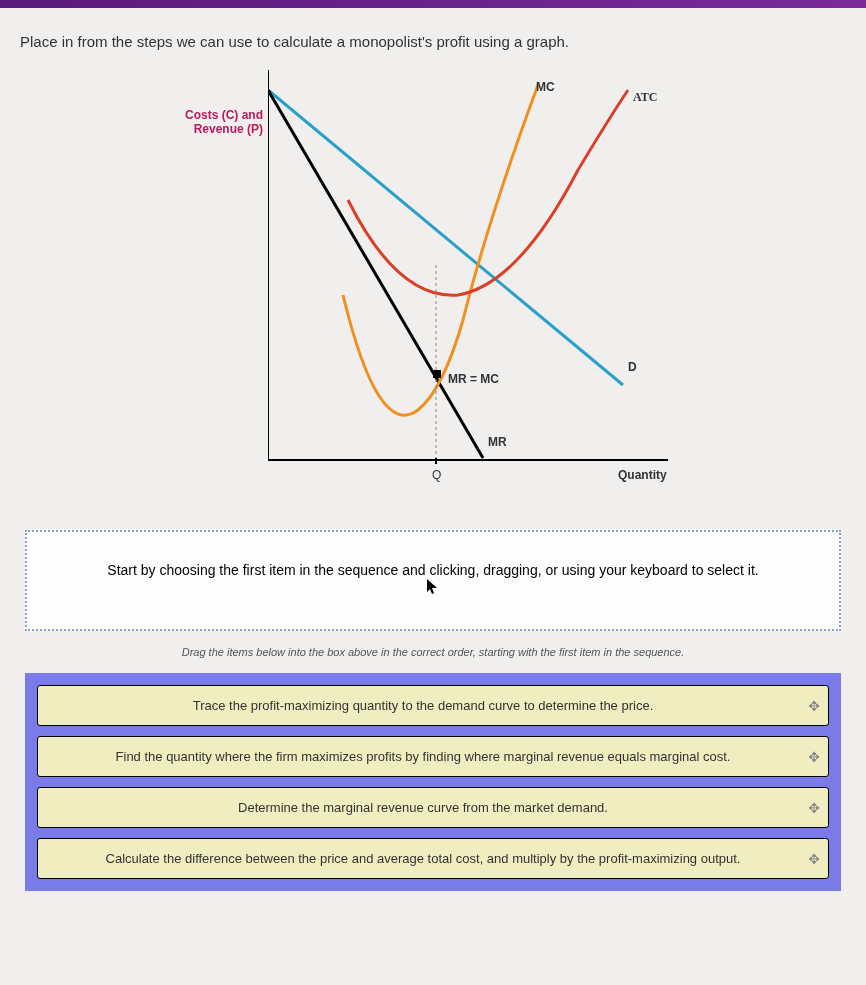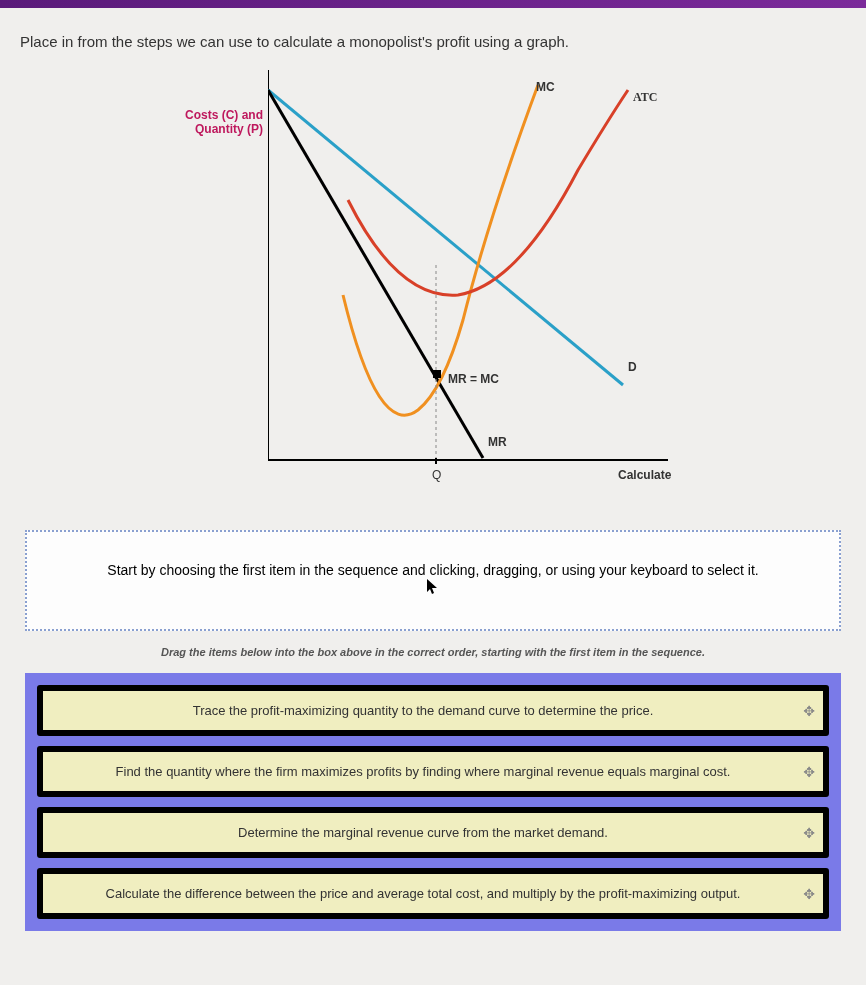--- a/index.html
+++ b/index.html
@@ -69,32 +69,32 @@
     padding: 30px 20px;
     text-align: center;
     margin: 0 5px;
     font-size: 14px;
     color: #000000;
   }
   .drag-hint {
     text-align: center;
     font-size: 11px;
     font-style: italic;
-    font-weight: bold;
+    font-weight: normal;
     color: #555;
     margin: 15px 0;
   }
   .items-panel {
     background: #7a7ae8;
     padding: 12px;
     margin: 0 5px;
   }
   .draggable {
     background: #f0eec0;
-    border: 6px solid #000000;
+    border: 1px solid #000000;
     border-radius: 3px;
     padding: 12px 40px 12px 20px;
     margin-bottom: 10px;
     font-size: 13px;
     text-align: center;
     position: relative;
     color: #333;
     cursor: grab;
   }
   .draggable:last-child { margin-bottom: 0; }
@@ -118,21 +118,21 @@
 <div class="page">
   <div class="topbar"></div>
   <div class="content">
 
     <p class="question">Place in from the steps we can use to calculate a monopolist's profit using a graph.</p>
 
     <div class="graph-wrap">
       <div class="graph">
         <div class="ylabel">
           <span>Costs (C) and</span><br>
-          <span>Quantity (P)</span>
+          <span>Revenue (P)</span>
         </div>
         <div class="chart-area">
           <svg width="410" height="420" viewBox="0 0 410 420">
 
             <line x1="0" y1="0" x2="0" y2="390" stroke="#000" stroke-width="2"></line>
             <line x1="0" y1="390" x2="400" y2="390" stroke="#000" stroke-width="2"></line>
 
             <line x1="0" y1="20" x2="355" y2="315" stroke="#2aa0c8" stroke-width="3"></line>
 
             <line x1="0" y1="20" x2="215" y2="388" stroke="#000" stroke-width="3"></line>
@@ -146,21 +146,21 @@
             <rect x="165" y="300" width="8" height="8" fill="#000"></rect>
 
             <line x1="168" y1="388" x2="168" y2="394" stroke="#000" stroke-width="2"></line>
           </svg>
           <div class="chart-label" style="left:268px; top:10px;">MC</div>
           <div class="chart-label" style="left:365px; top:20px;font-family:Liberation Serif, serif;">ATC</div>
           <div class="chart-label" style="left:360px; top:290px;">D</div>
           <div class="chart-label" style="left:220px; top:365px;">MR</div>
           <div class="chart-label" style="left:180px; top:302px; font-weight:bold;">MR = MC</div>
           <div class="chart-label" style="left:164px; top:398px; font-weight:normal;">Q</div>
-          <div class="chart-label" style="left:350px; top:398px;">Calculate</div>
+          <div class="chart-label" style="left:350px; top:398px;">Quantity</div>
         </div>
       </div>
     </div>
 
     <div class="dropzone">
       <span>Start by choosing the first item in the sequence and clicking, dragging, or using your keyboard to select it.</span>
       <br>
       <span class="cursor-icon">
         <svg width="14" height="18" viewBox="0 0 14 18">
             <path d="M1 1 L1 14 L4 11 L6 16 L8 15 L6 10 L11 10 Z" fill="#000"></path>

